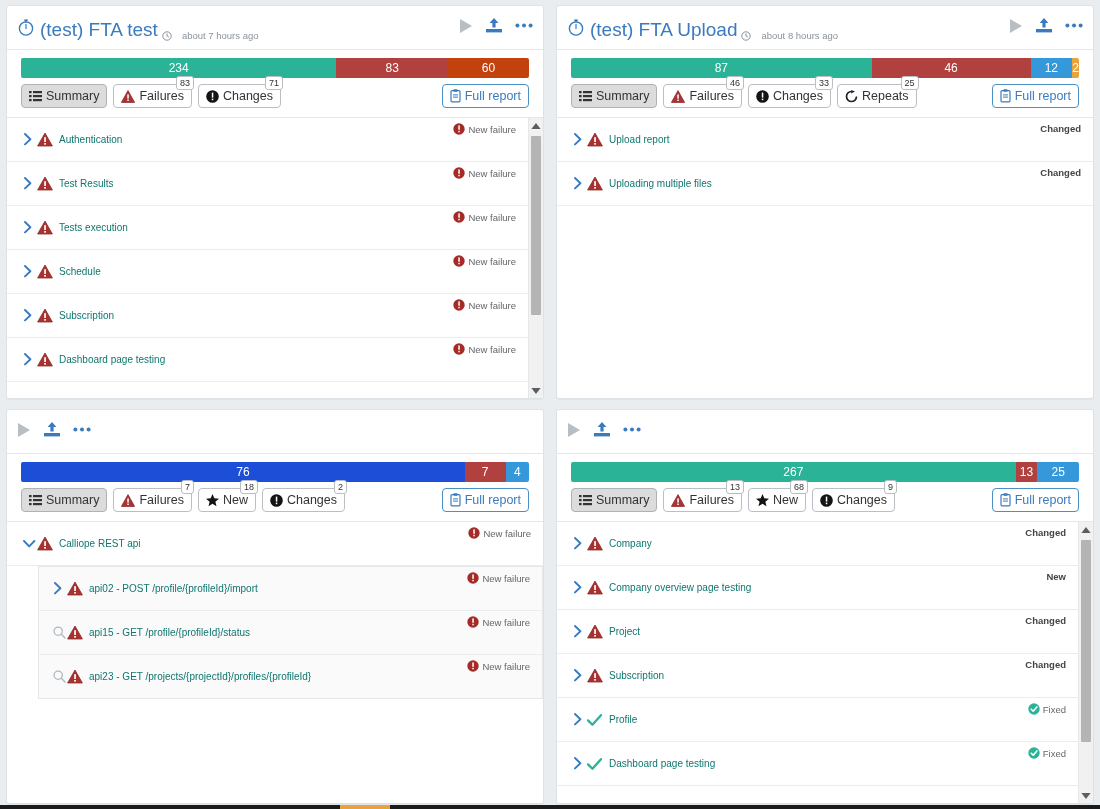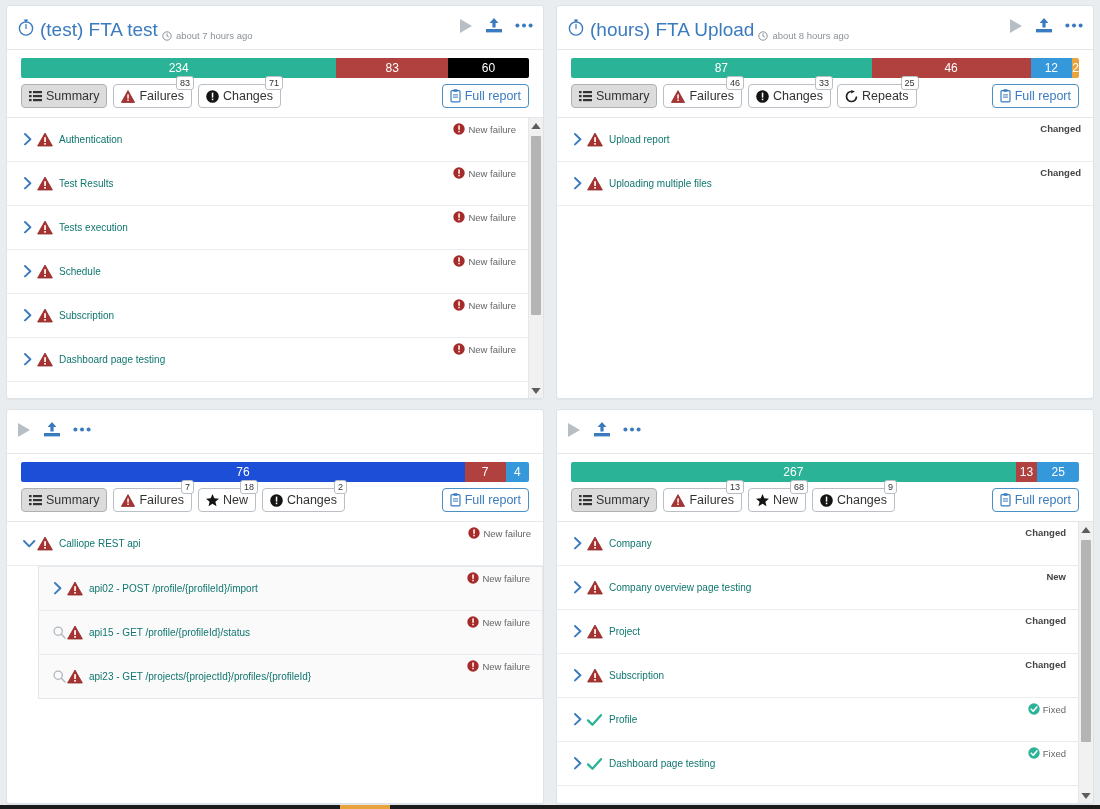--- a/index.html
+++ b/index.html
@@ -45,21 +45,21 @@
     white-space: nowrap;
   }
   .timestamp {
     font-size: 9.5px;
     color: #8a9299;
     margin-left: 4px;
     margin-top: 1px;
     white-space: nowrap;
     display: inline-flex;
     align-items: center;
-    gap: 4px;
+    gap: 10px;
   }
   .head-actions { display: flex; align-items: center; gap: 13px; flex: 0 0 auto; padding-top: 3px; }
   .act { cursor: pointer; line-height: 0; }
 
   
   .bar-area { padding: 8px 14px 0 14px; }
   .stacked-bar {
     display: flex;
     height: 20px;
     border-radius: 2px;
@@ -212,21 +212,21 @@
           </div>
         </div>
         <div class="bar-area">
           <div class="stacked-bar">
             <div class="seg" style="flex:0 0 62.069%;background:#2bb397">
               <span>234</span>
             </div>
             <div class="seg" style="flex:0 0 22.016%;background:#b0413e">
               <span>83</span>
             </div>
-            <div class="seg" style="flex:0 0 15.915%;background:#000000">
+            <div class="seg" style="flex:0 0 15.915%;background:#c2410c">
               <span>60</span>
             </div>
           </div>
         </div>
         <div class="toolbar">
           <div class="btn active">
             <span style="line-height:0;display:flex">
               <svg width="13" height="12" viewBox="0 0 13 12">
                 <rect x="0" y="1" width="2.6" height="2.2" fill="#333"></rect>
                 <rect x="4" y="1" width="9" height="2.2" fill="#333"></rect>
@@ -432,21 +432,21 @@
     <div class="cell">
       <div class="card">
         <div class="card-head">
           <div class="title-wrap">
             <span class="stopwatch-icon"><svg width="18" height="19" viewBox="0 0 18 19">
                 <circle cx="9" cy="10.5" r="6.6" fill="none" stroke="#3a7bbf" stroke-width="1.4"></circle>
                 <rect x="7.3" y="1.4" width="3.4" height="1.7" fill="#3a7bbf"></rect>
                 <rect x="8.3" y="2.8" width="1.4" height="2" fill="#3a7bbf"></rect>
                 <rect x="8.4" y="6" width="1.2" height="5" fill="#3a7bbf"></rect>
               </svg></span>
-            <span class="card-title">(hours) FTA Upload</span>
+            <span class="card-title">(test) FTA Upload</span>
             <span class="timestamp">
               <span style="line-height:0"><svg width="10" height="10" viewBox="0 0 10 10">
                   <circle cx="5" cy="5" r="4.2" fill="none" stroke="#8a9299" stroke-width="1"></circle>
                   <path d="M5 2.4 L5 5 L6.9 6.1" stroke="#8a9299" stroke-width="1" fill="none"></path>
                 </svg></span>
               <span>about 8 hours ago</span>
             </span>
           </div>
           <div class="head-actions">
             <span class="act"><svg width="14" height="14" viewBox="0 0 14 14">

